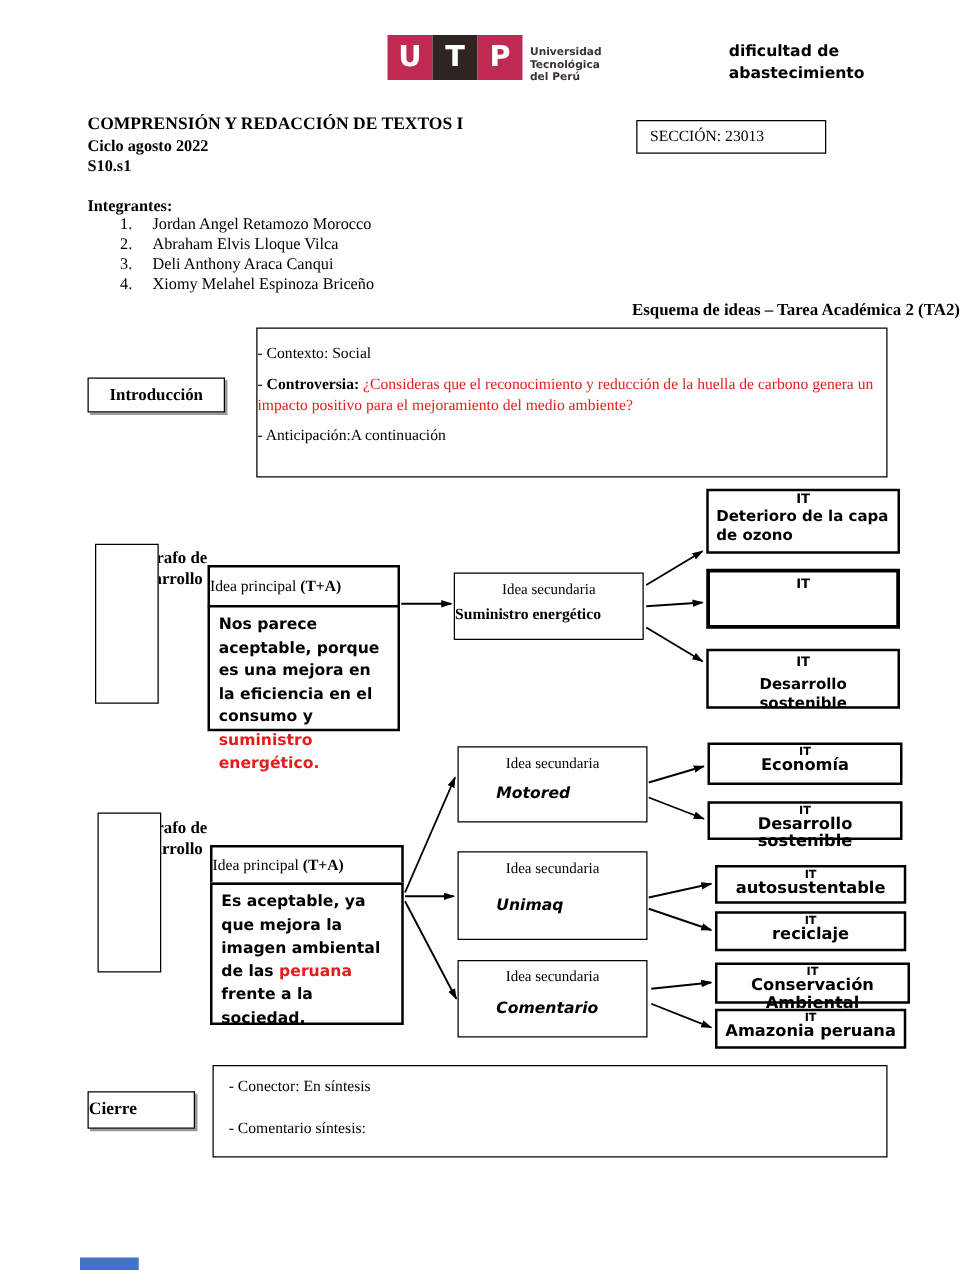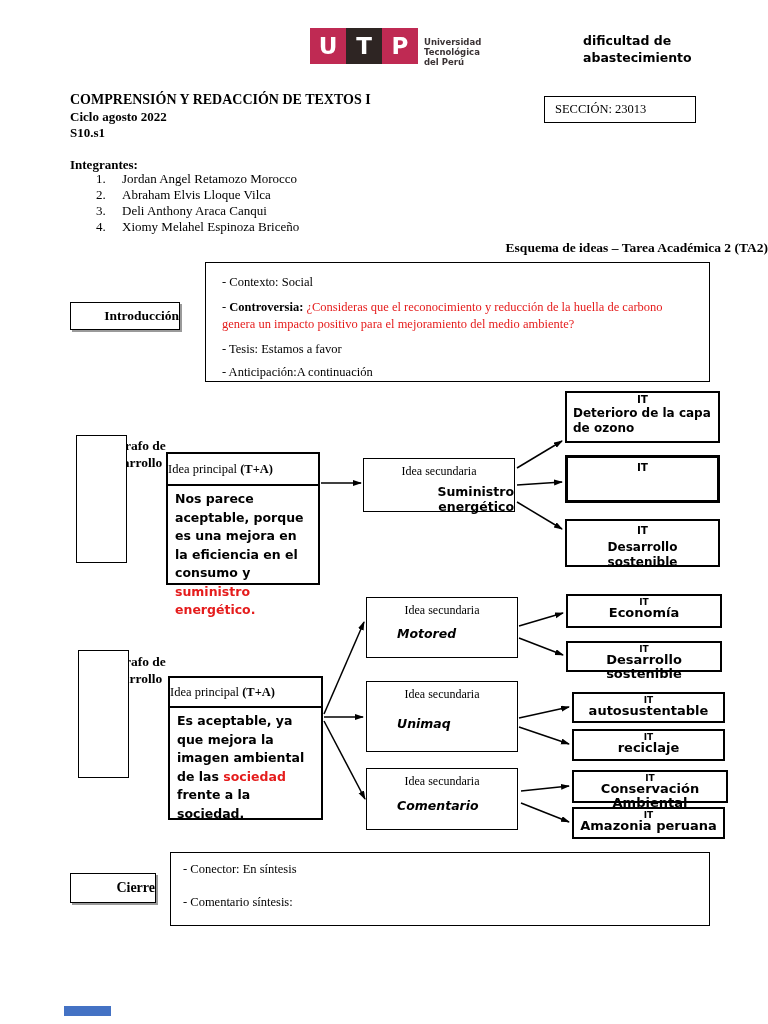--- a/index.html
+++ b/index.html
@@ -21,58 +21,58 @@
     left:424px; top:37px; font-family:"DejaVu Sans", sans-serif; font-weight:bold;
     font-size:8.5px; line-height:10px; color:#3b3335;
   }
   .top-note {
     left:583px; top:32px; width:130px; font-family:"DejaVu Sans", sans-serif;
     font-weight:bold; font-size:12.5px; line-height:17px; color:#000;
   }
   .course-title { left:70px; top:92px; font-weight:bold; font-size:14px; }
   .course-cycle { left:70px; top:109px; font-weight:bold; font-size:13px; }
   .course-session { left:70px; top:125px; font-weight:bold; font-size:13px; }
-  .section-box { left:544px; top:96px; width:152px; height:27px; font-size:12.5px;
+  .section-box { left:509px; top:96px; width:152px; height:27px; font-size:12.5px;
     line-height:24px; padding-left:10px; }
 
   .members-heading { left:70px; top:157px; font-weight:bold; font-size:13px; }
   .member-row { position:absolute; left:96px; font-size:13px; display:flex; }
   .member-num { width:26px; }
   .scheme-title { left:0; top:240px; width:768px; text-align:right; font-weight:bold; font-size:13.5px; }
 
   
-  .intro-label { left:70px; top:302px; width:110px; height:28px; text-align:right;
+  .intro-label { left:70px; top:302px; width:110px; height:28px; text-align:center;
     font-weight:bold; font-size:13.5px; line-height:25px; box-shadow:2px 2px 0 #9a9a9a; }
-  .intro-content { left:205px; top:262px; width:505px; height:120px; padding:8px 16px; font-size:12.5px; }
+  .intro-content { left:205px; top:262px; width:505px; height:120px; padding:8px 0; font-size:12.5px; }
   .intro-line { margin-top:4px; }
   .intro-controversia { margin-top:9px; line-height:17px; }
   .red { color:#e51c1c; }
   .intro-tesis { margin-top:9px; }
   .intro-anticipacion { margin-top:8px; }
 
   
   .tall-box { width:51px; height:128px; }
   .para-label { position:absolute; width:120px; font-weight:bold; font-size:13.5px;
     line-height:16.5px; z-index:1; }
   .ip-header { font-size:12.5px; }
   .ip-body { font-family:"DejaVu Sans", sans-serif; font-weight:bold; font-size:12.5px;
     line-height:18.5px; padding:4px 7px; }
   .sec-box { width:152px; border-width:1.5px; }
   .sec-header { text-align:center; font-size:12px; margin-top:5px; }
   .sec-value { font-family:"DejaVu Sans", sans-serif; font-weight:bold; font-size:12.5px; margin-top:5px; }
-  .sec-value.center { text-align:right; }
+  .sec-value.center { text-align:left;font-family:Liberation Serif, serif; }
   .sec-value.indent { padding-left:30px;font-style:italic; }
   .it-tag { text-align:center; font-family:"DejaVu Sans", sans-serif; font-weight:bold; font-size:10.5px; line-height:13px; }
   .it-label { font-family:"DejaVu Sans", sans-serif; font-weight:bold; font-size:12px; line-height:15px; padding:0 6px; }
   .it-label.center { text-align:center; }
   .it-sm .it-tag { font-size:9px; line-height:9px; padding-top:2px; }
   .it-sm .it-label { text-align:center; font-size:13px; line-height:14px; margin-top:-1px; }
 
   
-  .close-label { left:70px; top:873px; width:86px; height:30px; text-align:right;
+  .close-label { left:70px; top:873px; width:86px; height:30px; text-align:left;
     font-weight:bold; font-size:14px; line-height:27px; box-shadow:2px 2px 0 #9a9a9a; }
   .close-content { left:170px; top:852px; width:540px; height:74px; padding:8px 12px; font-size:12.5px; line-height:16px; }
   .close-comment { margin-top:17px; }
 
   .arrows { position:absolute; left:0; top:0; z-index:1; }
   .accent-bar { left:64px; top:1006px; width:47px; height:10px; background:#4472c4; z-index:2; position:absolute; }
 </style>
 </head>
 <body>
 
@@ -121,21 +121,20 @@
     <span class="member-num">4.</span>
     <span>Xiomy Melahel Espinoza Briceño</span>
   </div>
 
   <div class="abs scheme-title">Esquema de ideas – Tarea Académica 2 (TA2)</div>
 
   <div class="box intro-label">Introducción</div>
   <div class="box intro-content">
     <div class="intro-line">- Contexto: Social</div>
     <div class="intro-controversia"><span>- </span><b>Controversia: </b><span class="red">¿Consideras que el reconocimiento y reducción de la huella de carbono genera un impacto positivo para el mejoramiento del medio ambiente?</span></div>
-    <div class="intro-tesis">- Tesis: Estamos a favor</div>
     <div class="intro-anticipacion">- Anticipación:A continuación</div>
   </div>
 
   <div class="box tall-box" style="left:76px; top:435px;"></div>
   <div class="para-label" style="left:104px; top:438px;">
     <div>Párrafo de</div>
     <div>desarrollo</div>
   </div>
   <div class="box ip-header" style="left:166px; top:452px; width:154px; height:34px; line-height:31px; border-width:2px;"><span>Idea principal </span><b>(T+A)</b></div>
   <div class="box ip-body" style="left:166px; top:484px; width:154px; height:101px; border-width:2px;"><span>Nos parece aceptable, porque es una mejora en la eficiencia en el consumo y </span><span class="red">suministro energético.</span></div>
@@ -157,21 +156,21 @@
     <div class="it-tag" style="margin-top:3px">IT</div>
     <div class="it-label center" style="margin-top:3px">Desarrollo sostenible</div>
   </div>
 
   <div class="box tall-box" style="left:78px; top:650px;"></div>
   <div class="para-label" style="left:104px; top:654px;">
     <div>Párrafo de</div>
     <div>desarrollo</div>
   </div>
   <div class="box ip-header" style="left:168px; top:676px; width:155px; height:32px; line-height:29px; border-width:2px;"><span>Idea principal </span><b>(T+A)</b></div>
-  <div class="box ip-body" style="left:168px; top:706px; width:155px; height:114px; border-width:2px;"><span>Es aceptable, ya que mejora la imagen ambiental de las </span><span class="red">sociedad</span><span> frente a la sociedad.</span></div>
+  <div class="box ip-body" style="left:168px; top:706px; width:155px; height:114px; border-width:2px;"><span>Es aceptable, ya que mejora la imagen ambiental de las </span><span class="red">peruana</span><span> frente a la sociedad.</span></div>
 
   <div class="box sec-box" style="left:366px; top:597px; height:61px;">
     <div class="sec-header">Idea secundaria</div>
     <div class="sec-value indent" style="margin-top:8px">Motored</div>
   </div>
   <div class="box sec-box" style="left:366px; top:681px; height:71px;">
     <div class="sec-header">Idea secundaria</div>
     <div class="sec-value indent" style="margin-top:14px">Unimaq</div>
   </div>
   <div class="box sec-box" style="left:366px; top:768px; height:62px;">

